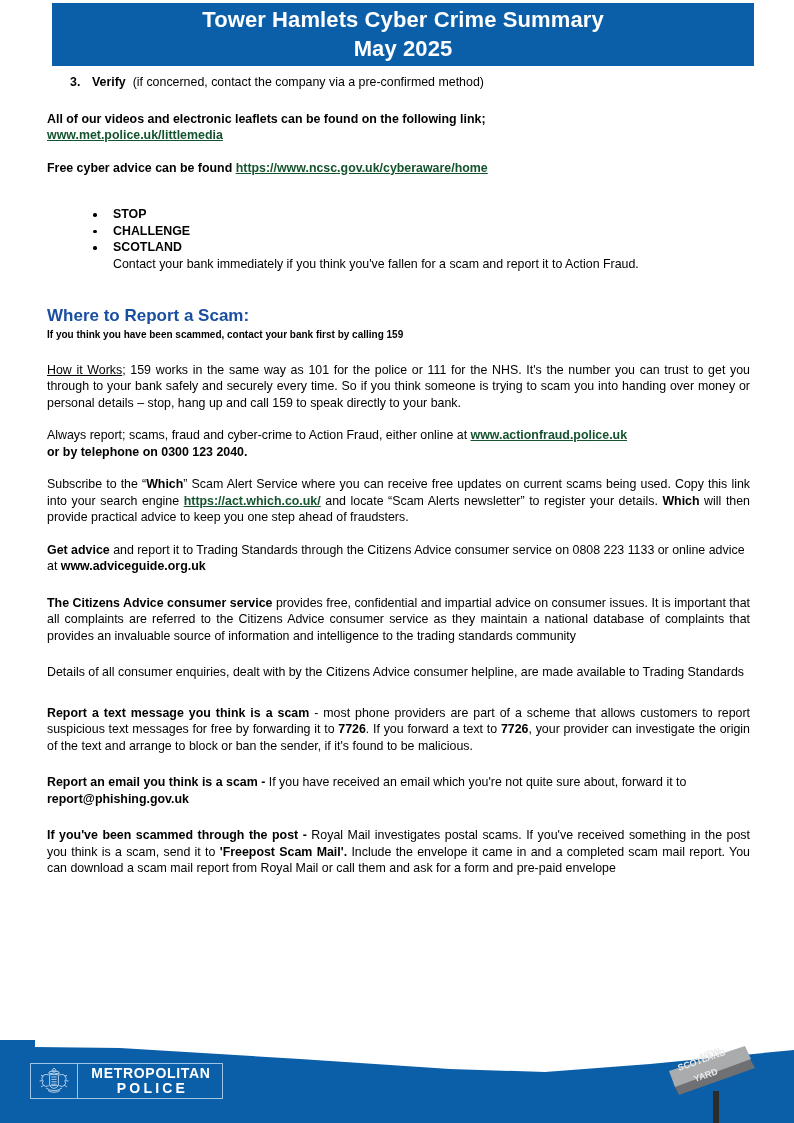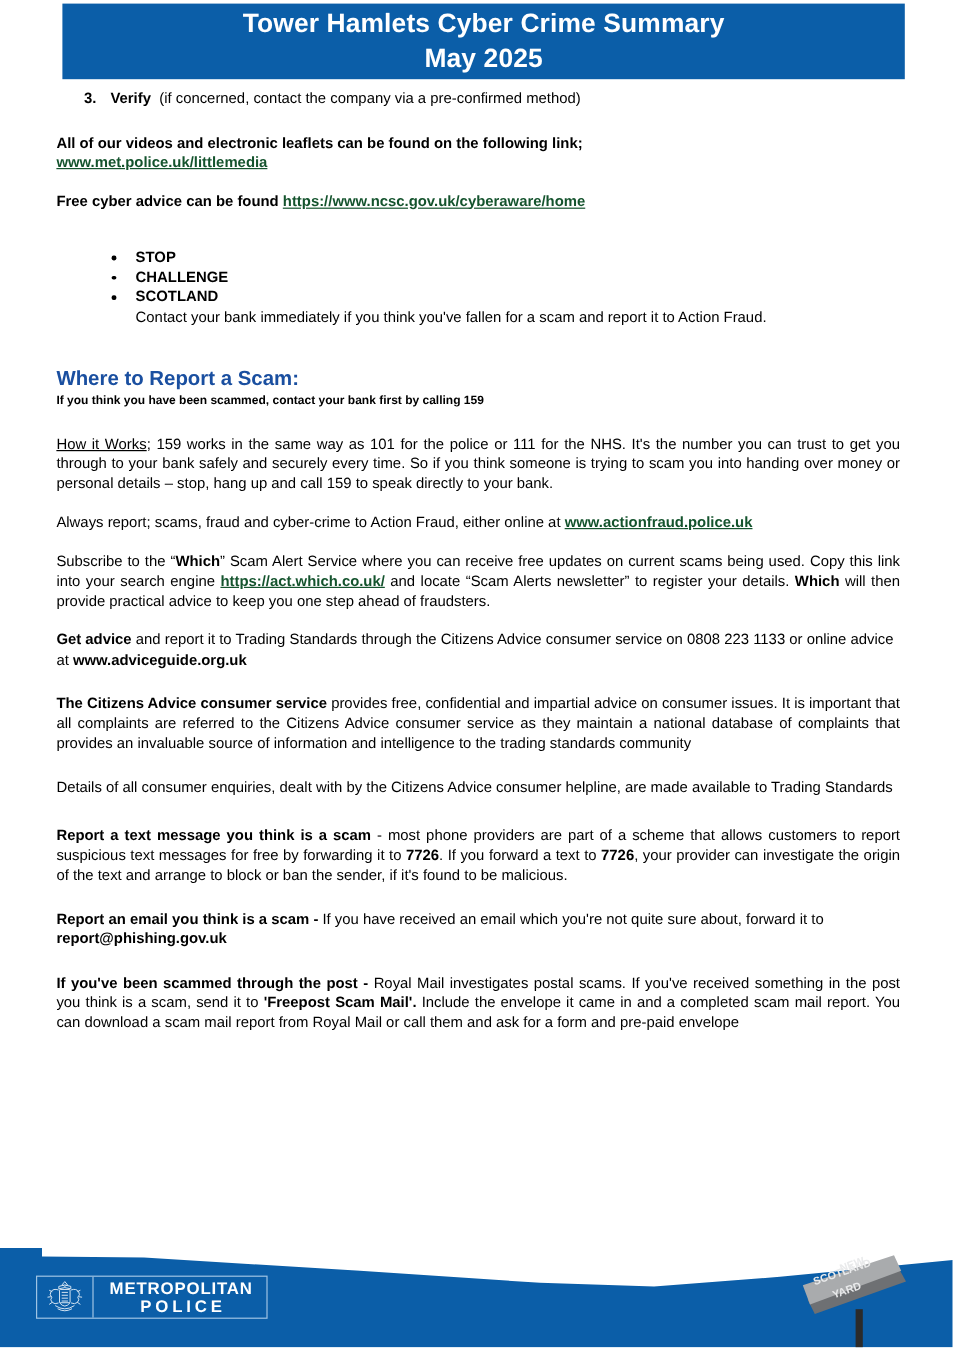--- a/index.html
+++ b/index.html
@@ -232,20 +232,21 @@
   <h2 class="section-head">Where to Report a Scam:</h2>
   <p class="section-sub">If you think you have been scammed, contact your bank first by calling 159</p>
 
   <div class="gap-lg"></div>
 
   <p class="para justify"><span class="u">How it Works</span><span>; 159 works in the same way as 101 for the police or 111 for the NHS.  It's the number you can trust to get you through to your bank safely and securely every time.  So if you think someone is trying to scam you into handing over money or personal details – stop, hang up and call 159 to speak directly to your bank.</span></p>
 
   <div class="gap-md"></div>
 
   <p class="para"><span>Always report; scams, fraud and cyber-crime to Action Fraud, either online at </span><a class="link" href="#">www.actionfraud.police.uk</a></p>
+  <p class="para b">or by telephone on 0300 123 2040.</p>
 
   <div class="gap-md"></div>
 
   <p class="para justify"><span>Subscribe to the “</span><b>Which</b><span>” Scam Alert Service where you can receive free updates on current scams being used.  Copy this link into your search engine </span><a class="link" href="#">https://act.which.co.uk/</a><span> and locate “Scam Alerts newsletter” to register your details. </span><b>Which</b><span> will then provide practical advice to keep you one step ahead of fraudsters.</span></p>
 
   <div class="gap-md"></div>
 
   <p class="para"><b>Get advice</b><span> and report it to Trading Standards through the Citizens Advice consumer service on 0808 223 1133 or online advice at </span><b>www.adviceguide.org.uk</b></p>
 
   <div class="gap-lg"></div>

